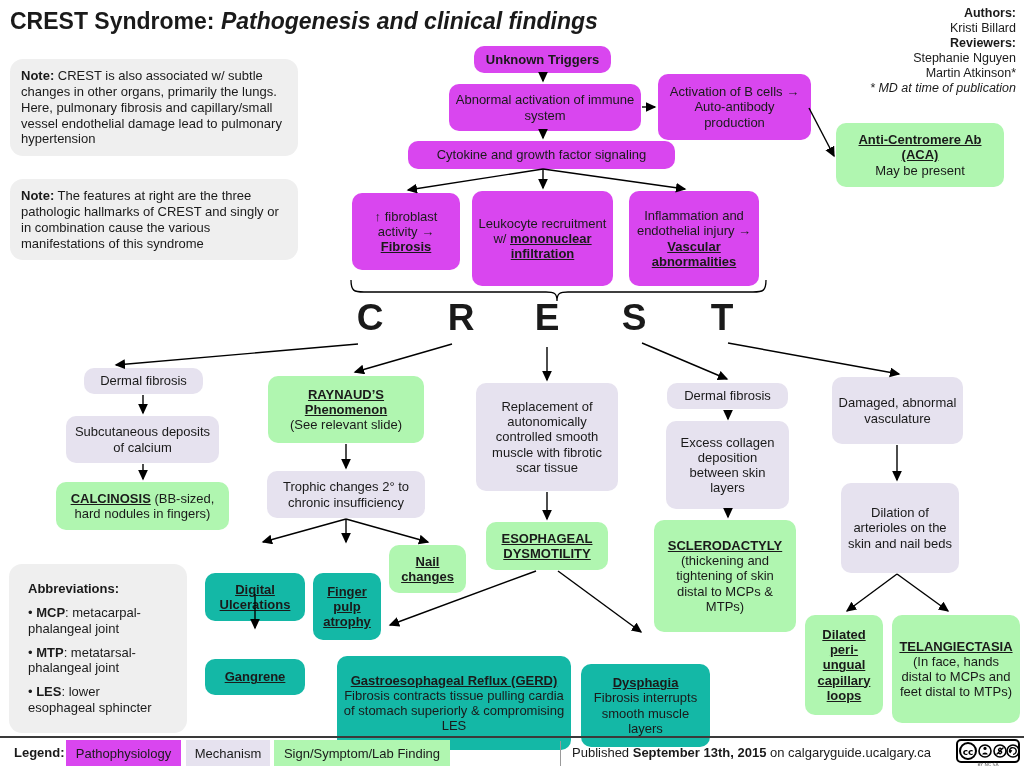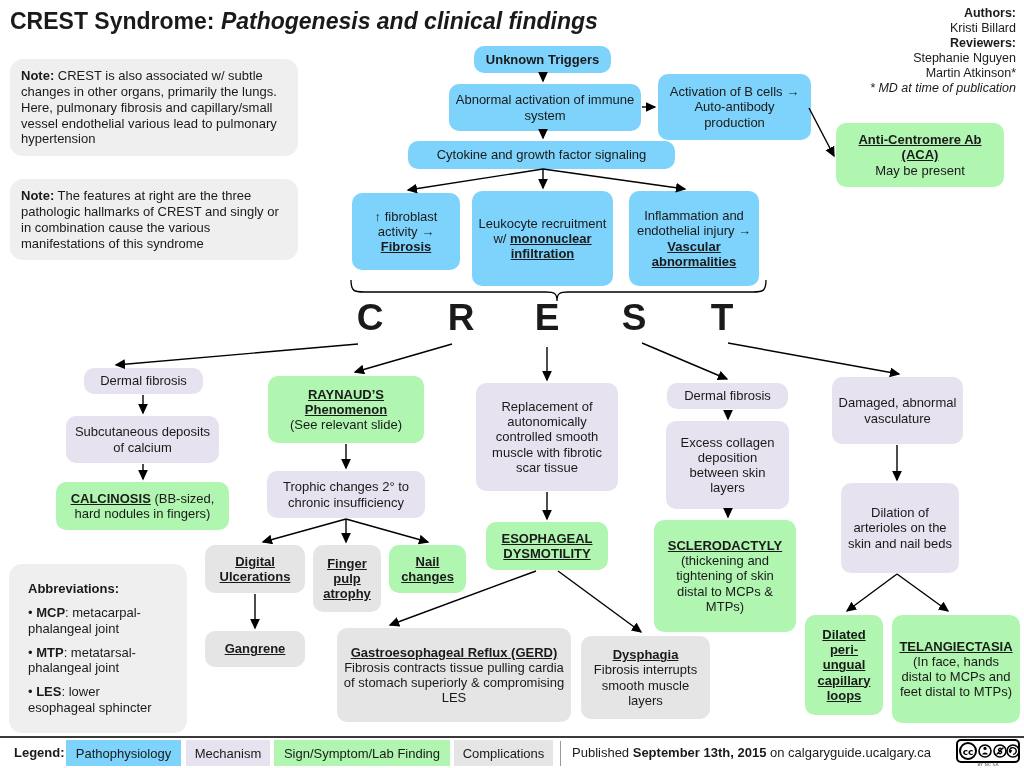--- a/index.html
+++ b/index.html
@@ -17,24 +17,24 @@
   .graybox{background:#efefef;border-radius:13px;padding:9px 11px;font-size:13px;line-height:1.22;}
   .graybox .b{font-weight:bold;}
   #note1{left:10px;top:59px;width:266px;}
   #note2{left:10px;top:179px;width:266px;}
   #abbrev{left:9px;top:564px;width:156px;}
   #abbrev div{margin:8px;}
   
   .node{position:absolute;border-radius:10px;display:flex;align-items:center;justify-content:center;
         text-align:center;font-size:13px;line-height:1.16;padding:2px 6px;box-sizing:border-box;}
   .txt{width:100%;}
-  .patho{background:#7dd3fc;}
+  .patho{background:#d946ef;}
   .mech{background:#e6e2ef;}
   .sign{background:#b0f6b0;}
-  .comp{background:#e5e5e5;}
+  .comp{background:#14b8a6;margin-top:28px;}
   .bu{font-weight:bold;text-decoration:underline;}
   .b{font-weight:bold;}
   .blk{display:block;}
   
   .crest-letter{position:absolute;top:297px;transform:translateX(-50%);
                 font-size:37px;font-weight:bold;letter-spacing:0;}
   
   #wires{position:absolute;left:0;top:0;width:1024px;height:768px;pointer-events:none;}
   
   #footer-line{left:0;top:736px;width:1024px;height:2px;background:#3a3a3a;}
@@ -53,21 +53,21 @@
 
 <div id="credits" class="abs">
   <div class="b">Authors:</div>
   <div>Kristi Billard</div>
   <div class="b">Reviewers:</div>
   <div>Stephanie Nguyen</div>
   <div>Martin Atkinson*</div>
   <div class="i">* MD at time of publication</div>
 </div>
 
-<div id="note1" class="abs graybox"><span class="b">Note:</span><span> CREST is also associated w/ subtle changes in other organs, primarily the lungs. Here, pulmonary fibrosis and capillary/small vessel endothelial various lead to pulmonary hypertension</span></div>
+<div id="note1" class="abs graybox"><span class="b">Note:</span><span> CREST is also associated w/ subtle changes in other organs, primarily the lungs. Here, pulmonary fibrosis and capillary/small vessel endothelial damage lead to pulmonary hypertension</span></div>
 <div id="note2" class="abs graybox"><span class="b">Note:</span><span> The features at right are the three pathologic hallmarks of CREST and singly or in combination cause the various manifestations of this syndrome</span></div>
 
 <div id="abbrev" class="abs graybox">
   <div class="b">Abbreviations:</div>
   <div><span>• </span><span class="b">MCP</span><span>: metacarpal-phalangeal joint</span></div>
   <div><span>• </span><span class="b">MTP</span><span>: metatarsal-phalangeal joint</span></div>
   <div><span>• </span><span class="b">LES</span><span>: lower esophageal sphincter</span></div>
 </div>
 
 <div class="node patho" style="left:474px;top:46px;width:137px;height:27px">

